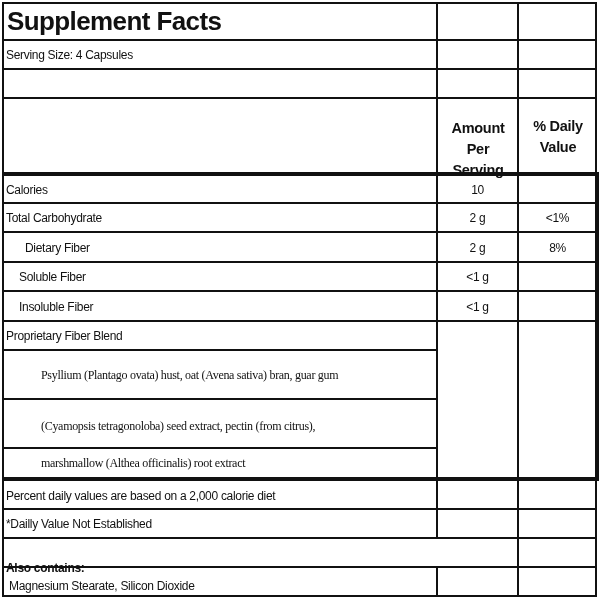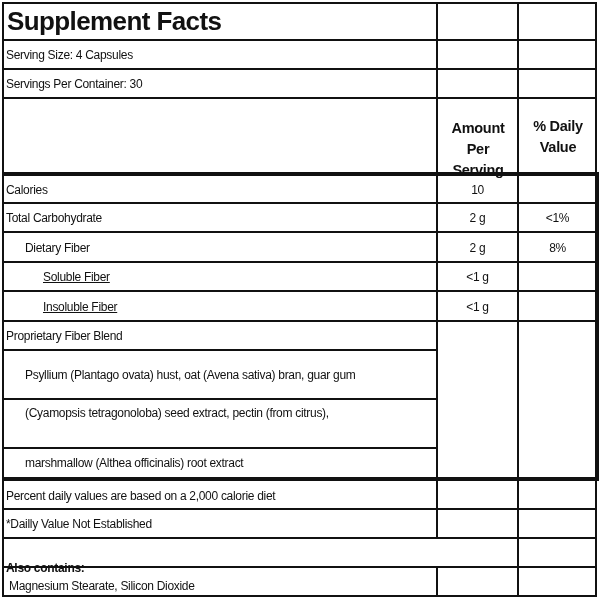--- a/index.html
+++ b/index.html
@@ -7,33 +7,32 @@
          font-family: "Liberation Sans", "DejaVu Sans", sans-serif; color: #111; }
   .grid { position: absolute; left: 0; top: 0; width: 600px; height: 600px; }
   .cell { position: absolute; box-sizing: border-box; display: flex; align-items: center;
           font-size: 12px; letter-spacing: -0.3px; white-space: nowrap; overflow: hidden; }
   .cell.center { justify-content: center; text-align: center; }
   .line { position: absolute; background: #111; }
   .title { font-size: 26px; font-weight: bold; letter-spacing: -0.6px; }
   .hdr { font-weight: bold; font-size: 14.5px; line-height: 21px; white-space: normal; text-align: center; }
   .bold { font-weight: bold; }
   .ind1 { padding-left: 22px; }
-  .ind2 { padding-left: 40px; text-decoration: underline; }
-  .ind3 { padding-left: 22px; }
+  .ind2 { padding-left: 16px; }
+  .ind3 { padding-left: 38px; font-family: Liberation Serif, serif; }
 </style>
 </head>
 <body>
 
 <div class="grid">
 
   <div class="cell title" style="left:7px;top:3px;width:428px;height:37px;">Supplement Facts</div>
 
   <div class="cell" style="left:6px;top:40px;width:428px;height:29px;">Serving Size: 4 Capsules</div>
 
-  <div class="cell" style="left:6px;top:69px;width:428px;height:29px;">Servings Per Container: 30</div>
 
   <div class="cell center hdr" style="left:440px;top:99px;width:76px;height:75px;margin-top:13px;">Amount Per Serving</div>
   <div class="cell center hdr" style="left:520px;top:99px;width:76px;height:75px;">% Daily Value</div>
 
   <div class="cell" style="left:6px;top:176px;width:428px;height:27px;">Calories</div>
   <div class="cell center" style="left:438px;top:176px;width:79px;height:27px;">10</div>
   <div class="cell center" style="left:519px;top:176px;width:77px;height:27px;"></div>
 
   <div class="cell" style="left:6px;top:204px;width:428px;height:28px;">Total Carbohydrate</div>
   <div class="cell center" style="left:438px;top:204px;width:79px;height:28px;">2 g</div>
@@ -46,21 +45,21 @@
   <div class="cell ind2" style="left:3px;top:263px;width:432px;height:28px;">Soluble Fiber</div>
   <div class="cell center" style="left:438px;top:263px;width:79px;height:28px;">&lt;1 g</div>
   <div class="cell center" style="left:519px;top:263px;width:77px;height:28px;"></div>
 
   <div class="cell ind2" style="left:3px;top:292px;width:432px;height:29px;">Insoluble Fiber</div>
   <div class="cell center" style="left:438px;top:292px;width:79px;height:29px;">&lt;1 g</div>
   <div class="cell center" style="left:519px;top:292px;width:77px;height:29px;"></div>
 
   <div class="cell" style="left:6px;top:322px;width:428px;height:28px;">Proprietary Fiber Blend</div>
   <div class="cell ind3" style="left:3px;top:351px;width:432px;height:48px;">Psyllium (Plantago ovata) hust, oat (Avena sativa) bran, guar gum</div>
-  <div class="cell ind3" style="left:3px;top:383px;width:432px;height:60px;text-align:center;">(Cyamopsis tetragonoloba) seed extract, pectin (from citrus),</div>
+  <div class="cell ind3" style="left:3px;top:396px;width:432px;height:60px;text-align:center;">(Cyamopsis tetragonoloba) seed extract, pectin (from citrus),</div>
   <div class="cell ind3" style="left:3px;top:449px;width:432px;height:28px;">marshmallow (Althea officinalis) root extract</div>
 
   <div class="cell" style="left:6px;top:482px;width:430px;height:27px;">Percent daily values are based on a 2,000 calorie diet</div>
   <div class="cell" style="left:6px;top:510px;width:430px;height:28px;">*Dailly Value Not Established</div>
 
   <div class="cell" style="left:6px;top:539px;width:510px;height:28px;margin-top:15px;">
     <span class="bold">Also contains:</span>
     <span style="display:inline-block;width:12px;"></span>
   </div>
   <div class="cell" style="left:9px;top:568px;width:426px;height:36px;">Magnesium Stearate, Silicon Dioxide</div>

